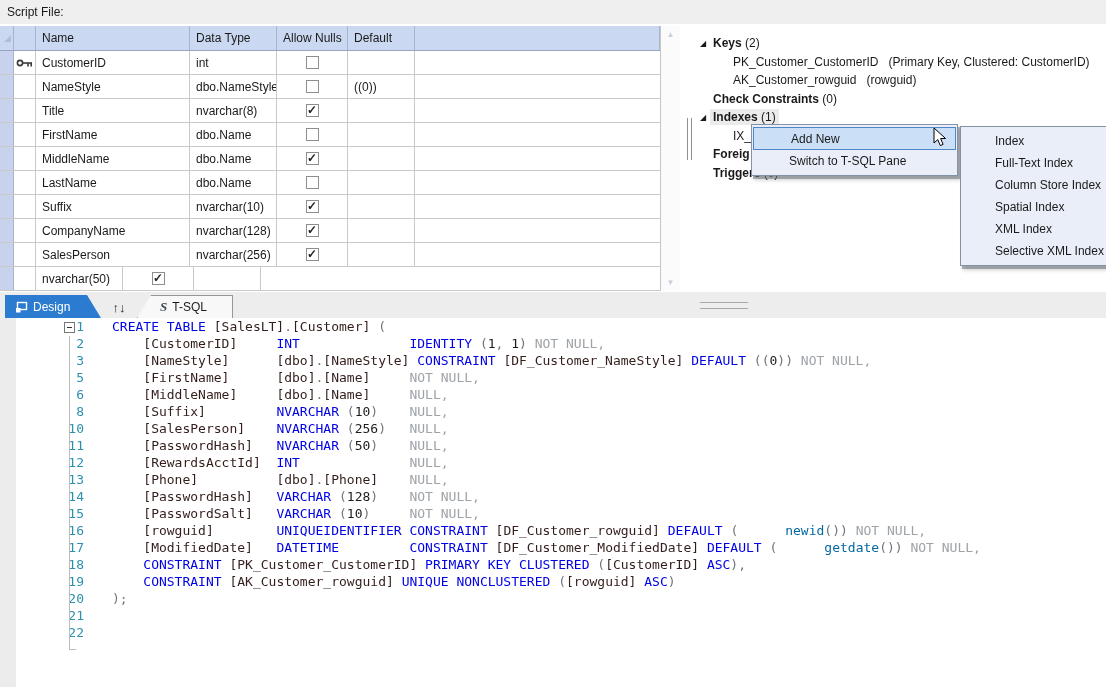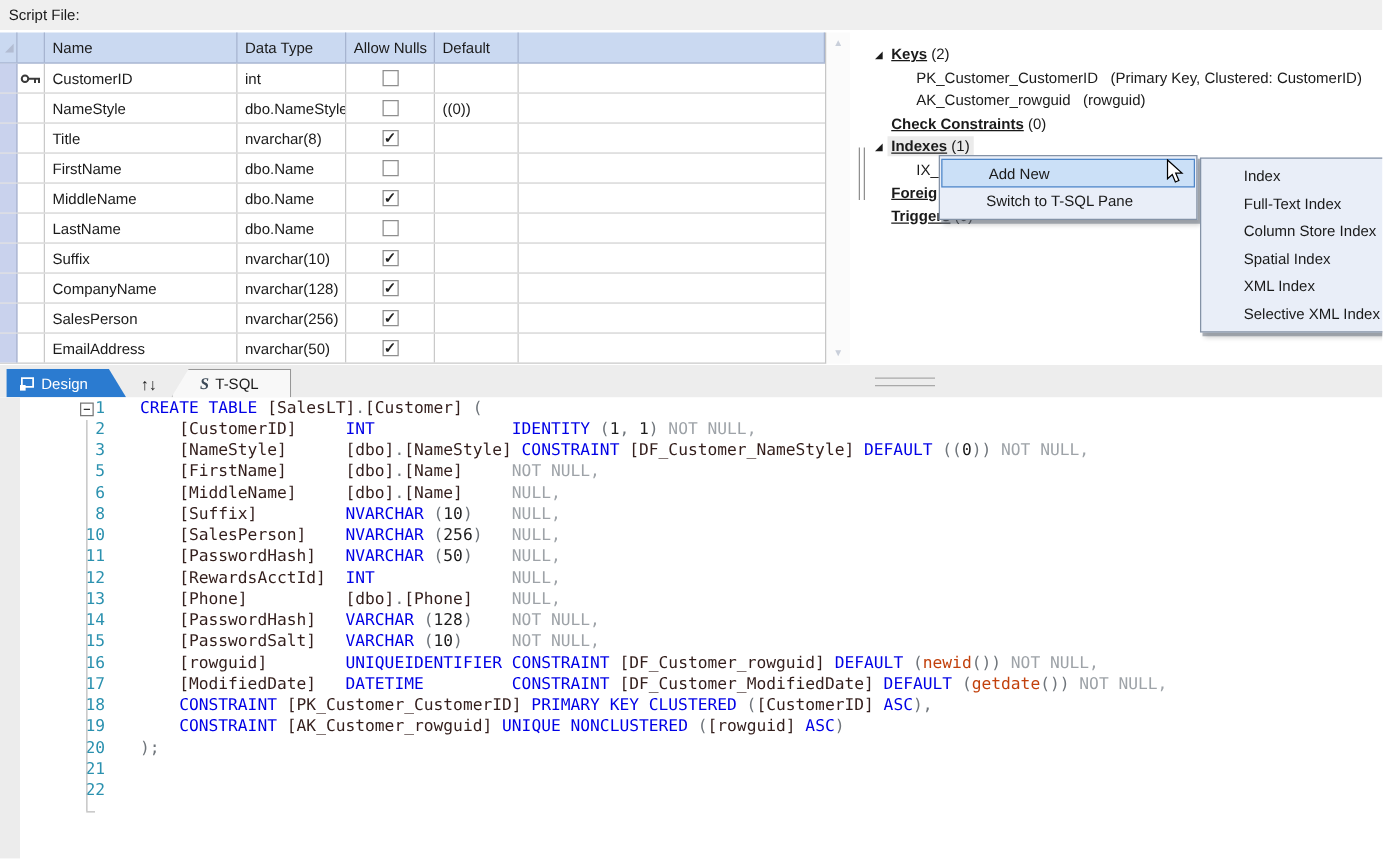--- a/index.html
+++ b/index.html
@@ -39,21 +39,21 @@
 
   
   .vgrip{position:absolute;left:687px;top:118px;width:6px;height:42px;}
   .vgrip span{position:absolute;top:0;width:1px;height:42px;background:#909090;}
   .vgrip span:first-child{left:0;}.vgrip span:last-child{left:4px;}
 
   
   .tree{position:absolute;left:698px;top:28px;width:408px;height:262px;padding-top:6px;}
   .trow{height:18.5px;display:flex;align-items:center;}
   .texp{width:13px;display:inline-block;font-size:8px;color:#1a1a1a;text-align:left;padding-left:2px;}
-  .tlabel b{font-weight:bold;text-decoration:underline;}
+  .tlabel b{font-weight:bold;}
   .tsel{background:#ebebeb;padding:1px 3px;margin-left:-3px;}
   .trow.child{padding-left:35px;}
   .tdetail{margin-left:10px;}
 
   
   .menu{position:absolute;background:#e9eef8;border:1px solid #8492a6;box-sizing:border-box;
         box-shadow:2px 3px 0 rgba(110,118,132,.55),3px 4px 4px rgba(0,0,0,.2);z-index:10;}
   .ctxmenu{left:751px;top:124px;width:207px;padding:2px 0;}
   .mitem{height:23px;line-height:23px;padding-left:37px;box-sizing:border-box;}
   .mitem.hl{background:#cbe0f7;border:1px solid #4e86c8;margin:0 1px;}
@@ -81,21 +81,21 @@
   .codepane{position:absolute;left:0;top:318px;width:1106px;height:369px;background:#fff;
             font-family:"DejaVu Sans Mono","Liberation Mono",monospace;font-size:13px;}
   .margin-strip{position:absolute;left:0;top:0;width:16px;height:369px;background:#ececec;}
   .cl{height:17px;line-height:17px;white-space:pre;padding-left:28px;}
   .ln{display:inline-block;width:56px;text-align:right;color:#2b91af;}
   .ct{padding-left:28px;}
   .sk{color:#0000e6;}         
   .si{color:#331e1c;}         
   .so{color:#6f757b;}         
   .sg{color:#9ea3a8;}         
-  .sf{color:#c2410c;}         
+  .sf{color:#0369a1;margin-left:47px;}         
   .sn{color:#1c1c1c;}         
   .sp{color:#222;}
   .fold-box{position:absolute;left:64px;top:4px;width:11px;height:11px;border:1px solid #777;
             background:#fff;box-sizing:border-box;}
   .fold-box::after{content:"";position:absolute;left:2px;top:4px;width:5px;height:1px;background:#333;}
   .fold-line{position:absolute;left:69px;top:18px;width:1px;height:313px;background:#bbb;}
   .fold-tick{position:absolute;left:69px;top:331px;width:7px;height:1px;background:#bbb;}
 </style>
 </head>
 <body>
@@ -220,21 +220,20 @@
         <div class="gcell c3">nvarchar(256)</div>
         <div class="gcell nulls c4">
           <div class="cb on"></div>
         </div>
         <div class="gcell c5"></div>
         <div class="gcell c6"></div>
       </div>
       <div class="grow">
         <div class="gcell gutter c0"></div>
         <div class="gcell icon c1"></div>
-        <div class="gcell c2">EmailAddress</div>
         <div class="gcell c3">nvarchar(50)</div>
         <div class="gcell nulls c4">
           <div class="cb on"></div>
         </div>
         <div class="gcell c5"></div>
         <div class="gcell c6"></div>
       </div>
     </div>
   <div class="gsb">
     <div class="up">▲</div>

